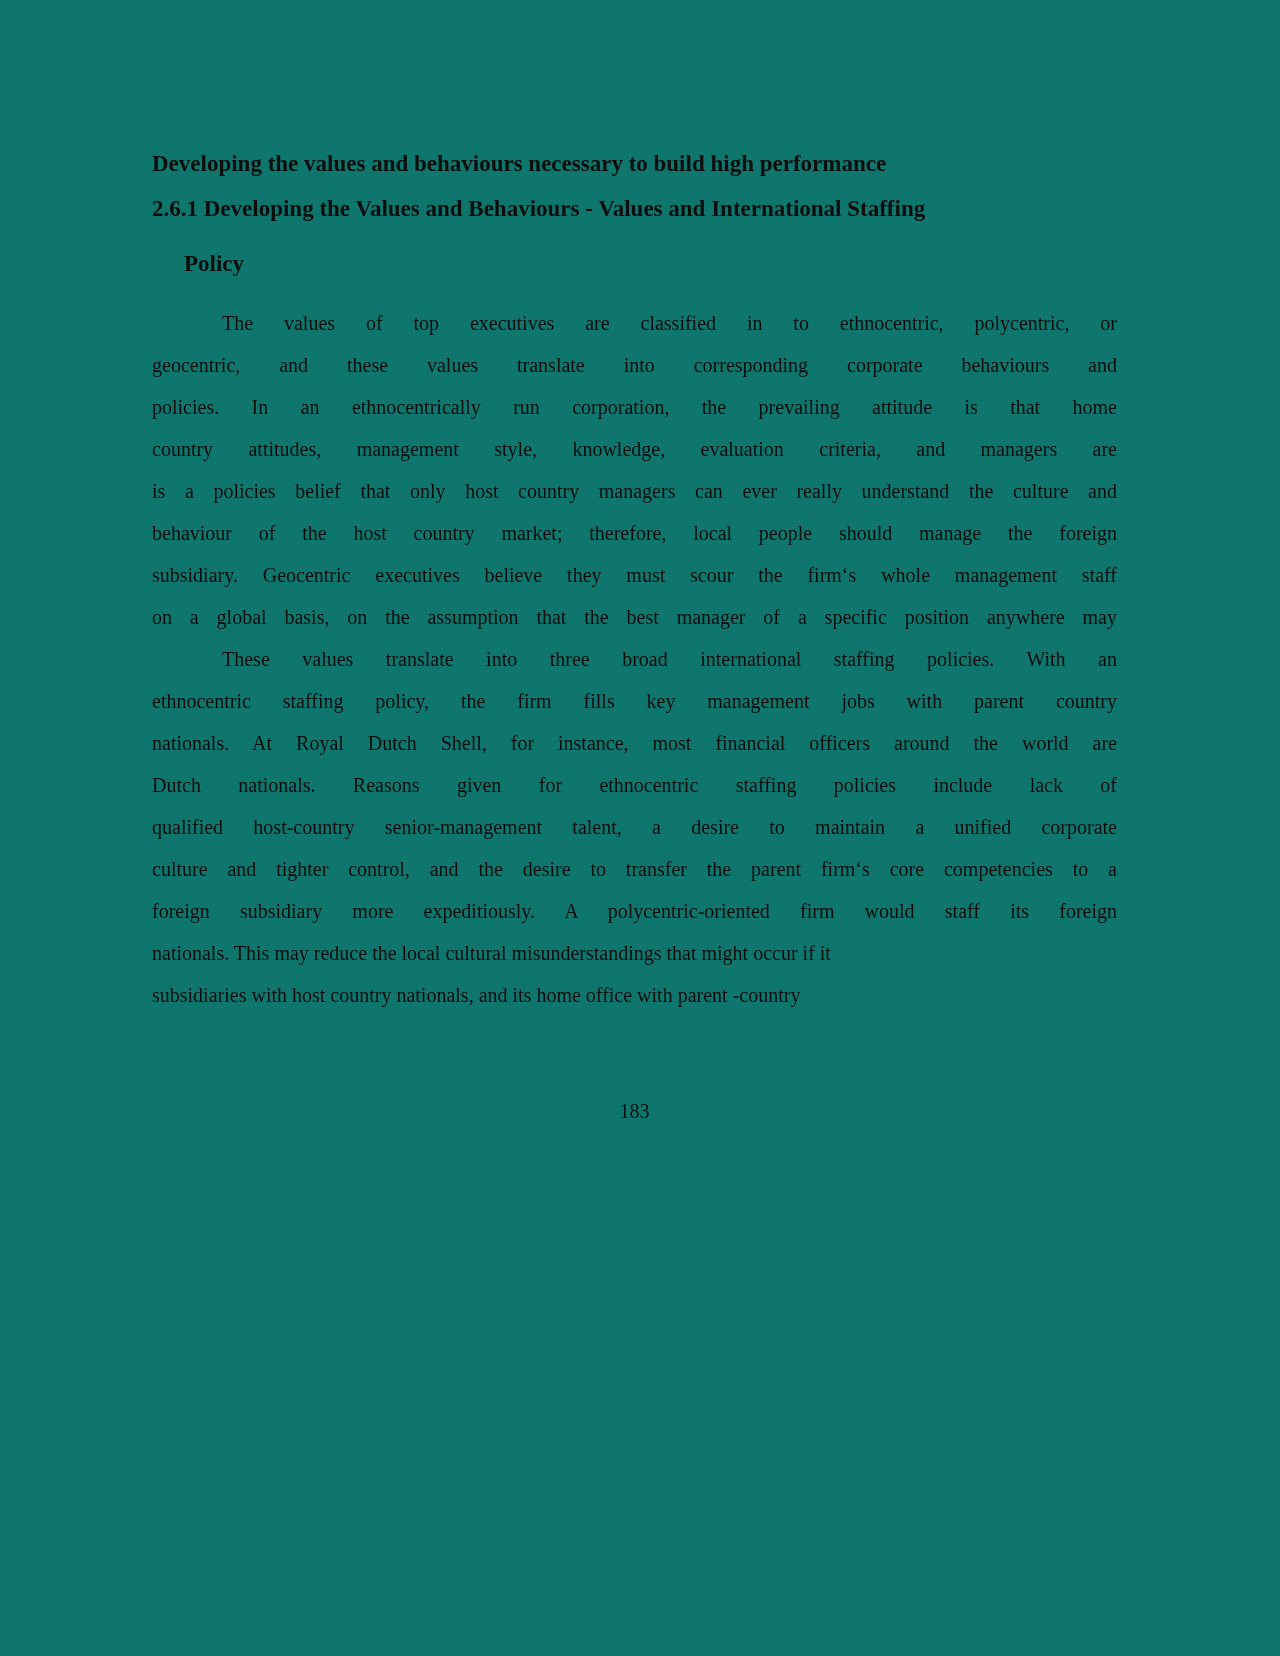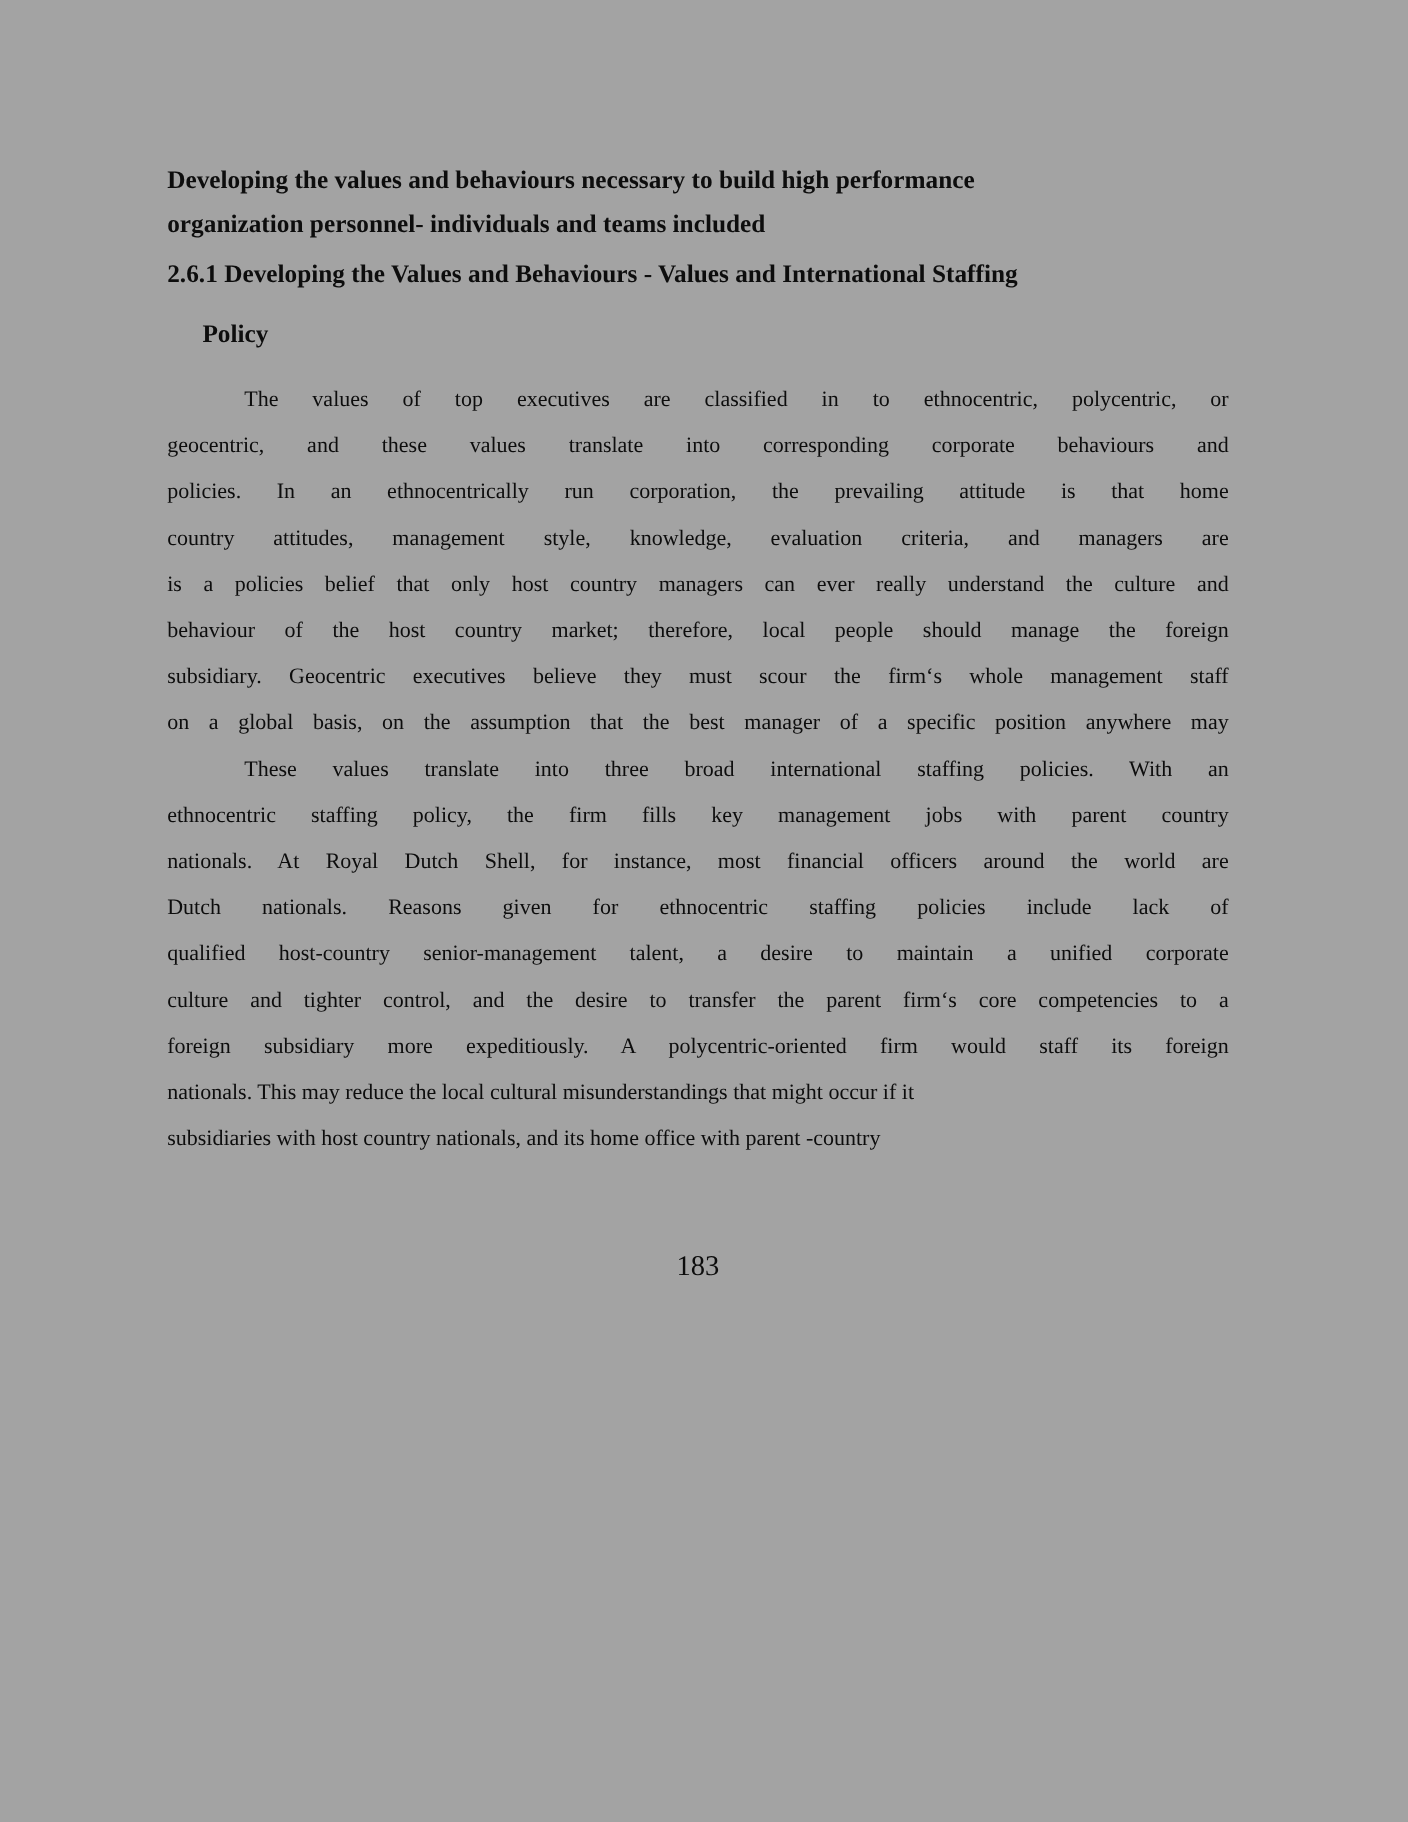--- a/index.html
+++ b/index.html
@@ -4,21 +4,21 @@
 <style>
   html, body {
     margin: 0;
     padding: 0;
     background: #ffffff;
   }
   .page {
     position: relative;
     width: 1280px;
     height: 1656px;
-    background: #a3a3a3;
+    background: #0f766e;
     font-family: "Liberation Serif", serif;
     color: #0d0d0d;
     overflow: hidden;
   }
   .content {
     position: absolute;
     left: 152px;
     top: 144px;
     width: 965px;
   }
@@ -48,33 +48,32 @@
   }
   .bline.nojust {
     text-align: left;
     text-align-last: left;
   }
   .bline.indent {
     text-indent: 70px;
   }
   .page-number {
     margin-top: 80px;
-    font-size: 26px;
+    font-size: 20px;
     line-height: 30px;
     text-align: center;
   }
 </style>
 </head>
 <body>
 
 <div class="page">
   <div class="content">
 
     <div class="heading-line">Developing the values and behaviours necessary to build high performance</div>
-    <div class="heading-line">organization personnel- individuals and teams included</div>
     <div class="heading-line heading-section">2.6.1 Developing the Values and Behaviours - Values and International Staffing</div>
     <div class="heading-line heading-policy">Policy</div>
 
     <div class="body-text" id="body-paragraphs">
         <div>
           <div class="bline just indent">The values of top executives are classified  in to  ethnocentric, polycentric, or</div>
           <div class="bline just">geocentric, and these values translate into corresponding corporate behaviours and</div>
           <div class="bline just">policies.  In an ethnocentrically run corporation, the prevailing attitude is that home</div>
           <div class="bline just">country attitudes, management style, knowledge,  evaluation criteria, and managers are</div>
           <div class="bline just">is a policies belief that only host country managers can ever really understand the culture and</div>

